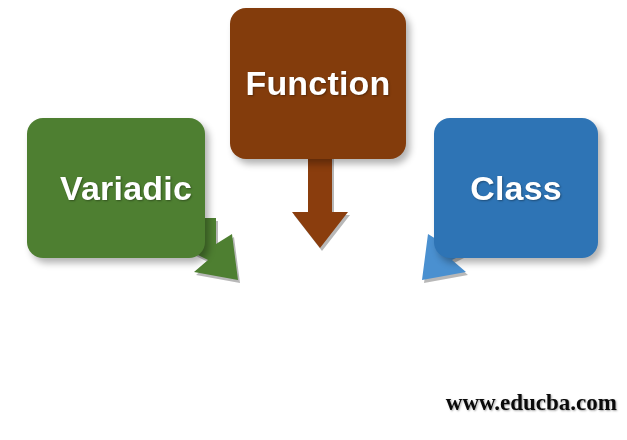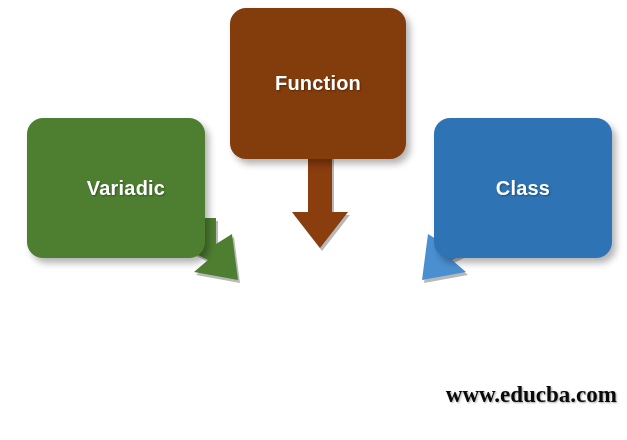--- a/index.html
+++ b/index.html
@@ -22,21 +22,21 @@
   .node {
     position: absolute;
     display: flex;
     align-items: center;
     justify-content: center;
     box-sizing: border-box;
   }
   .node-label {
     color: #ffffff;
     font-weight: bold;
-    font-size: 20px;
+    font-size: 34px;
     letter-spacing: 0.2px;
     text-shadow: 1px 1px 2px rgba(0,0,0,0.35);
     user-select: none;
     white-space: nowrap;
   }
   .rounded-box {
     border-radius: 16px;
     box-shadow: 4px 5px 7px rgba(0,0,0,0.30);
   }
   
@@ -53,21 +53,21 @@
     top: 118px;
     width: 178px;
     height: 140px;
     background: #4e7f31;
     padding-left: 20px;
   }
   
   #node-class {
     left: 434px;
     top: 118px;
-    width: 178px;
+    width: 164px;
     height: 140px;
     background: #2e74b5;
   }
   
   #node-templates {
     left: 219px;
     top: 241px;
     width: 194px;
     height: 166px;
     background: #374254;
@@ -97,21 +97,21 @@
   }
   #arrow-class-to-templates {
     left: 396px;
     top: 218px;
     width: 80px;
     height: 80px;
   }
   #watermark {
     position: absolute;
     right: 10px;
-    bottom: 32px;
+    bottom: 24px;
     font-family: "Liberation Serif", serif;
     font-weight: bold;
     font-size: 23px;
     color: #0a0a0a;
     letter-spacing: 0px;
     text-shadow: 1px 1px 2px rgba(0,0,0,0.35);
     user-select: none;
     white-space: nowrap;
   }
 </style>

